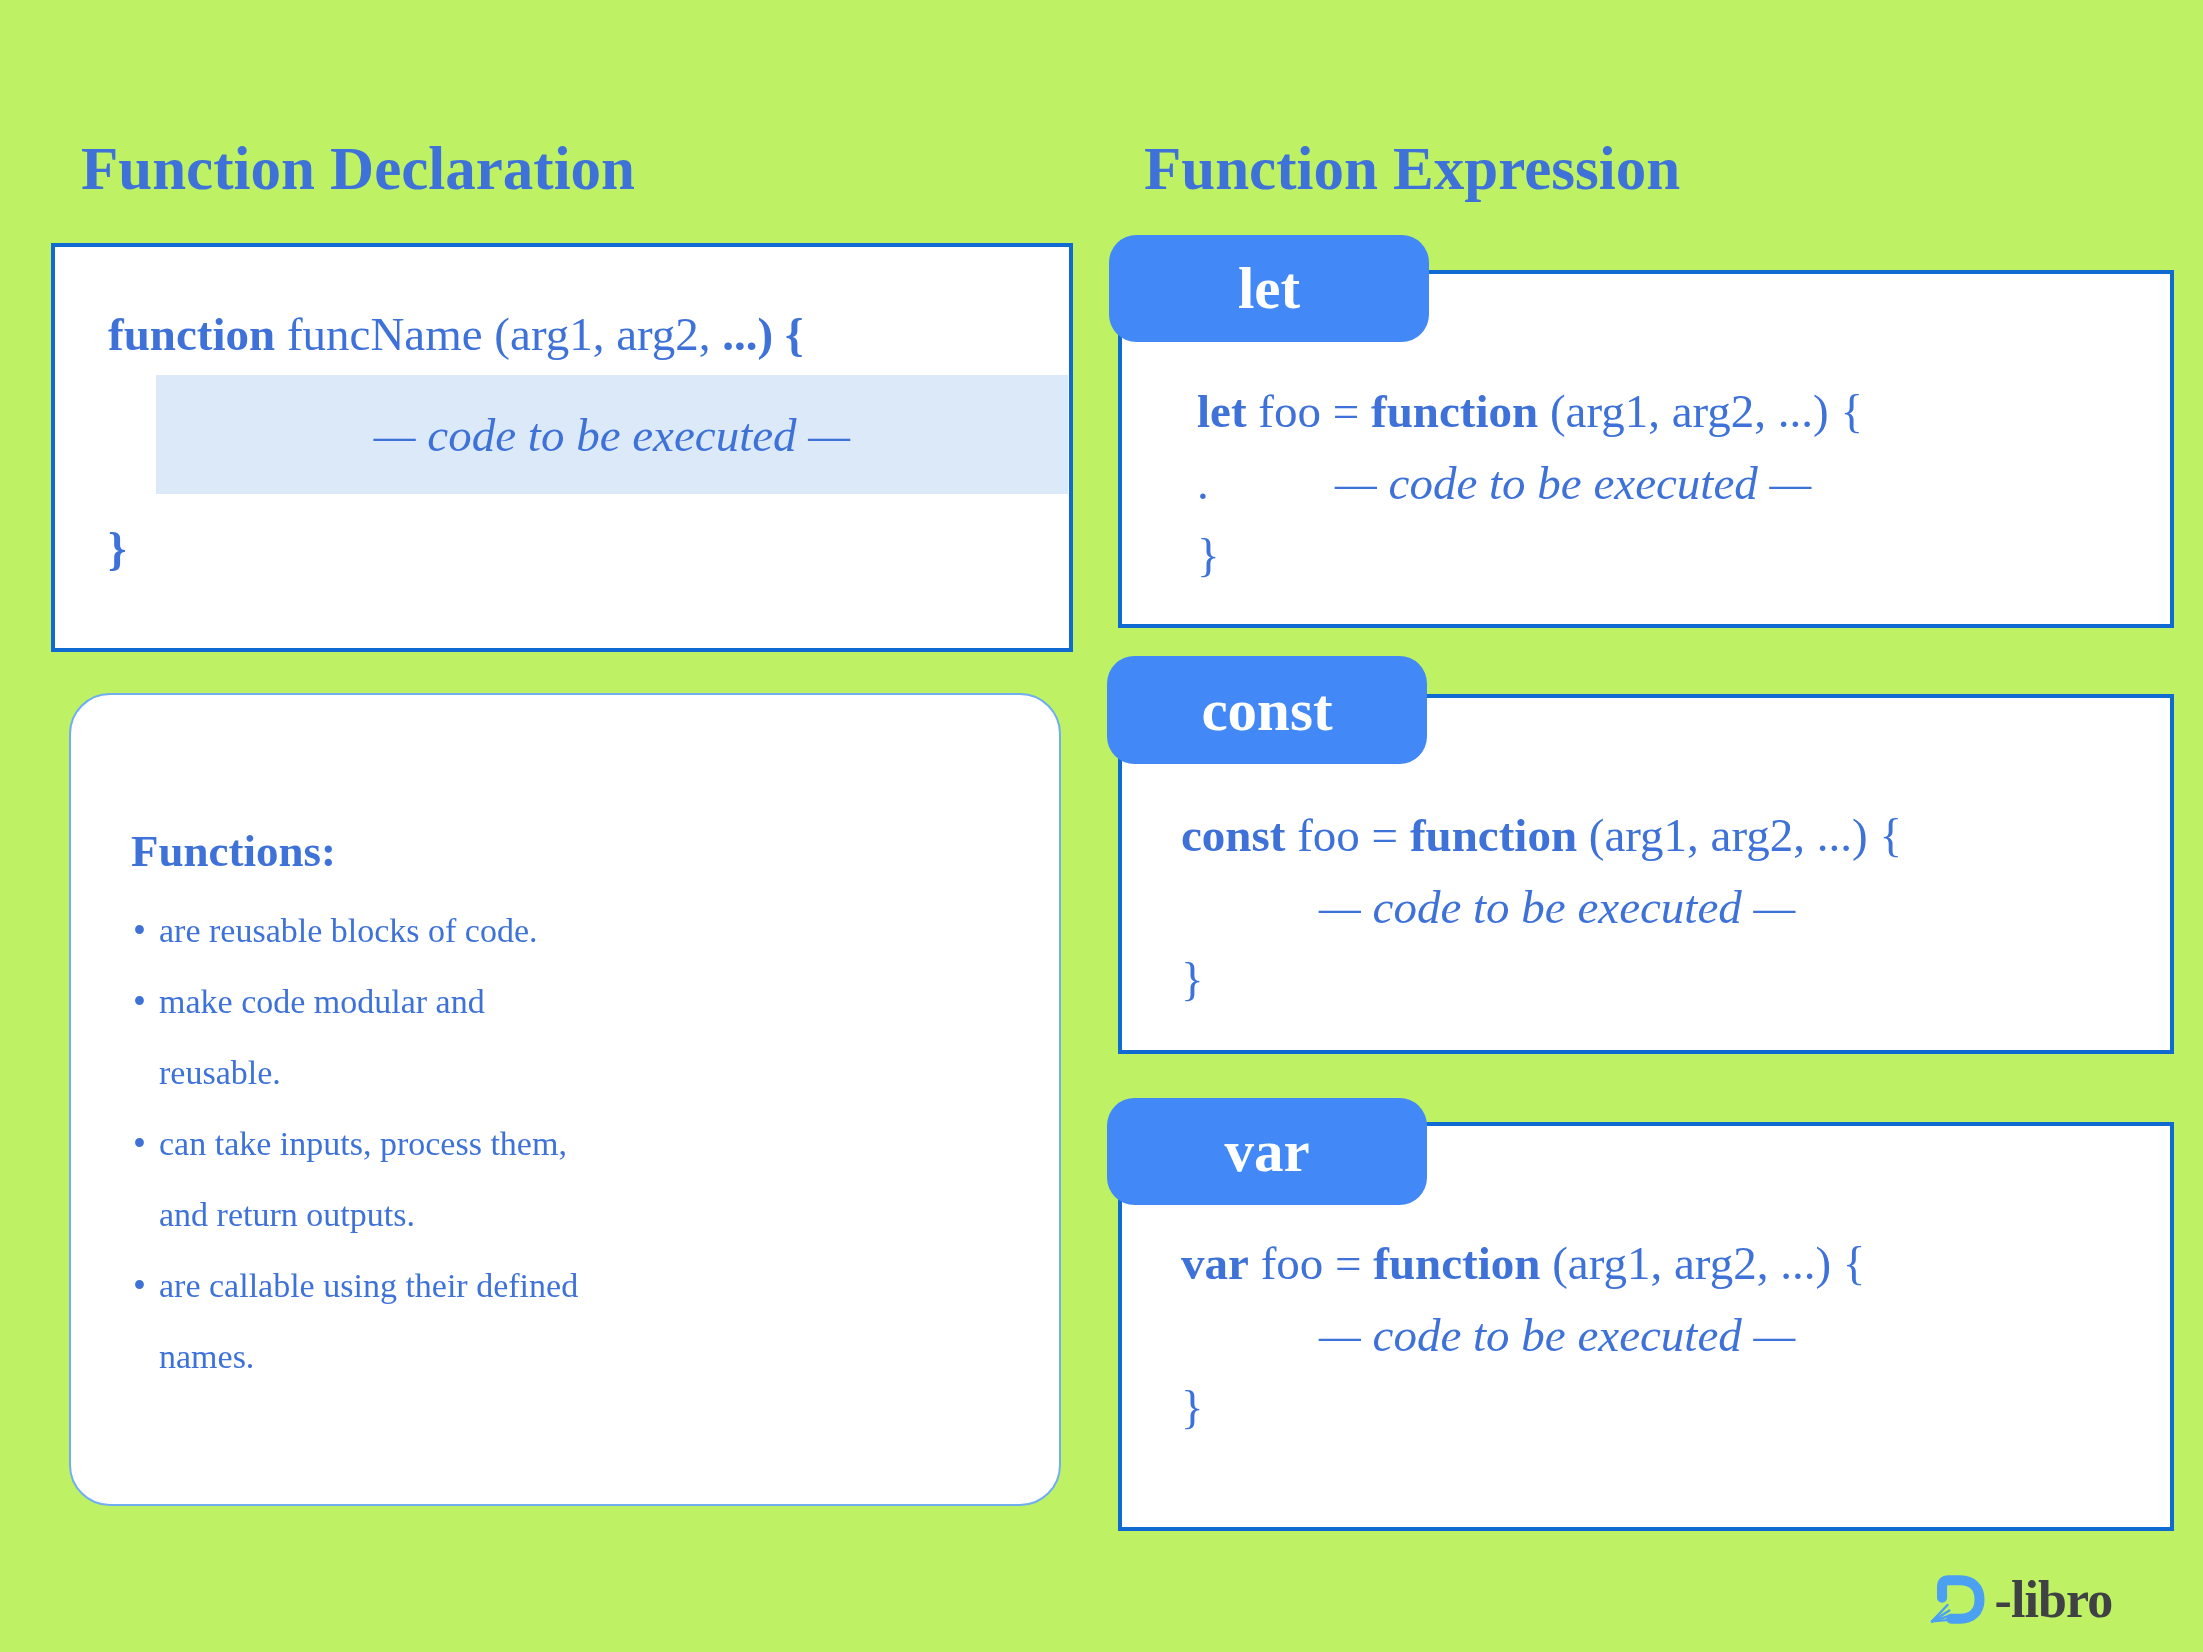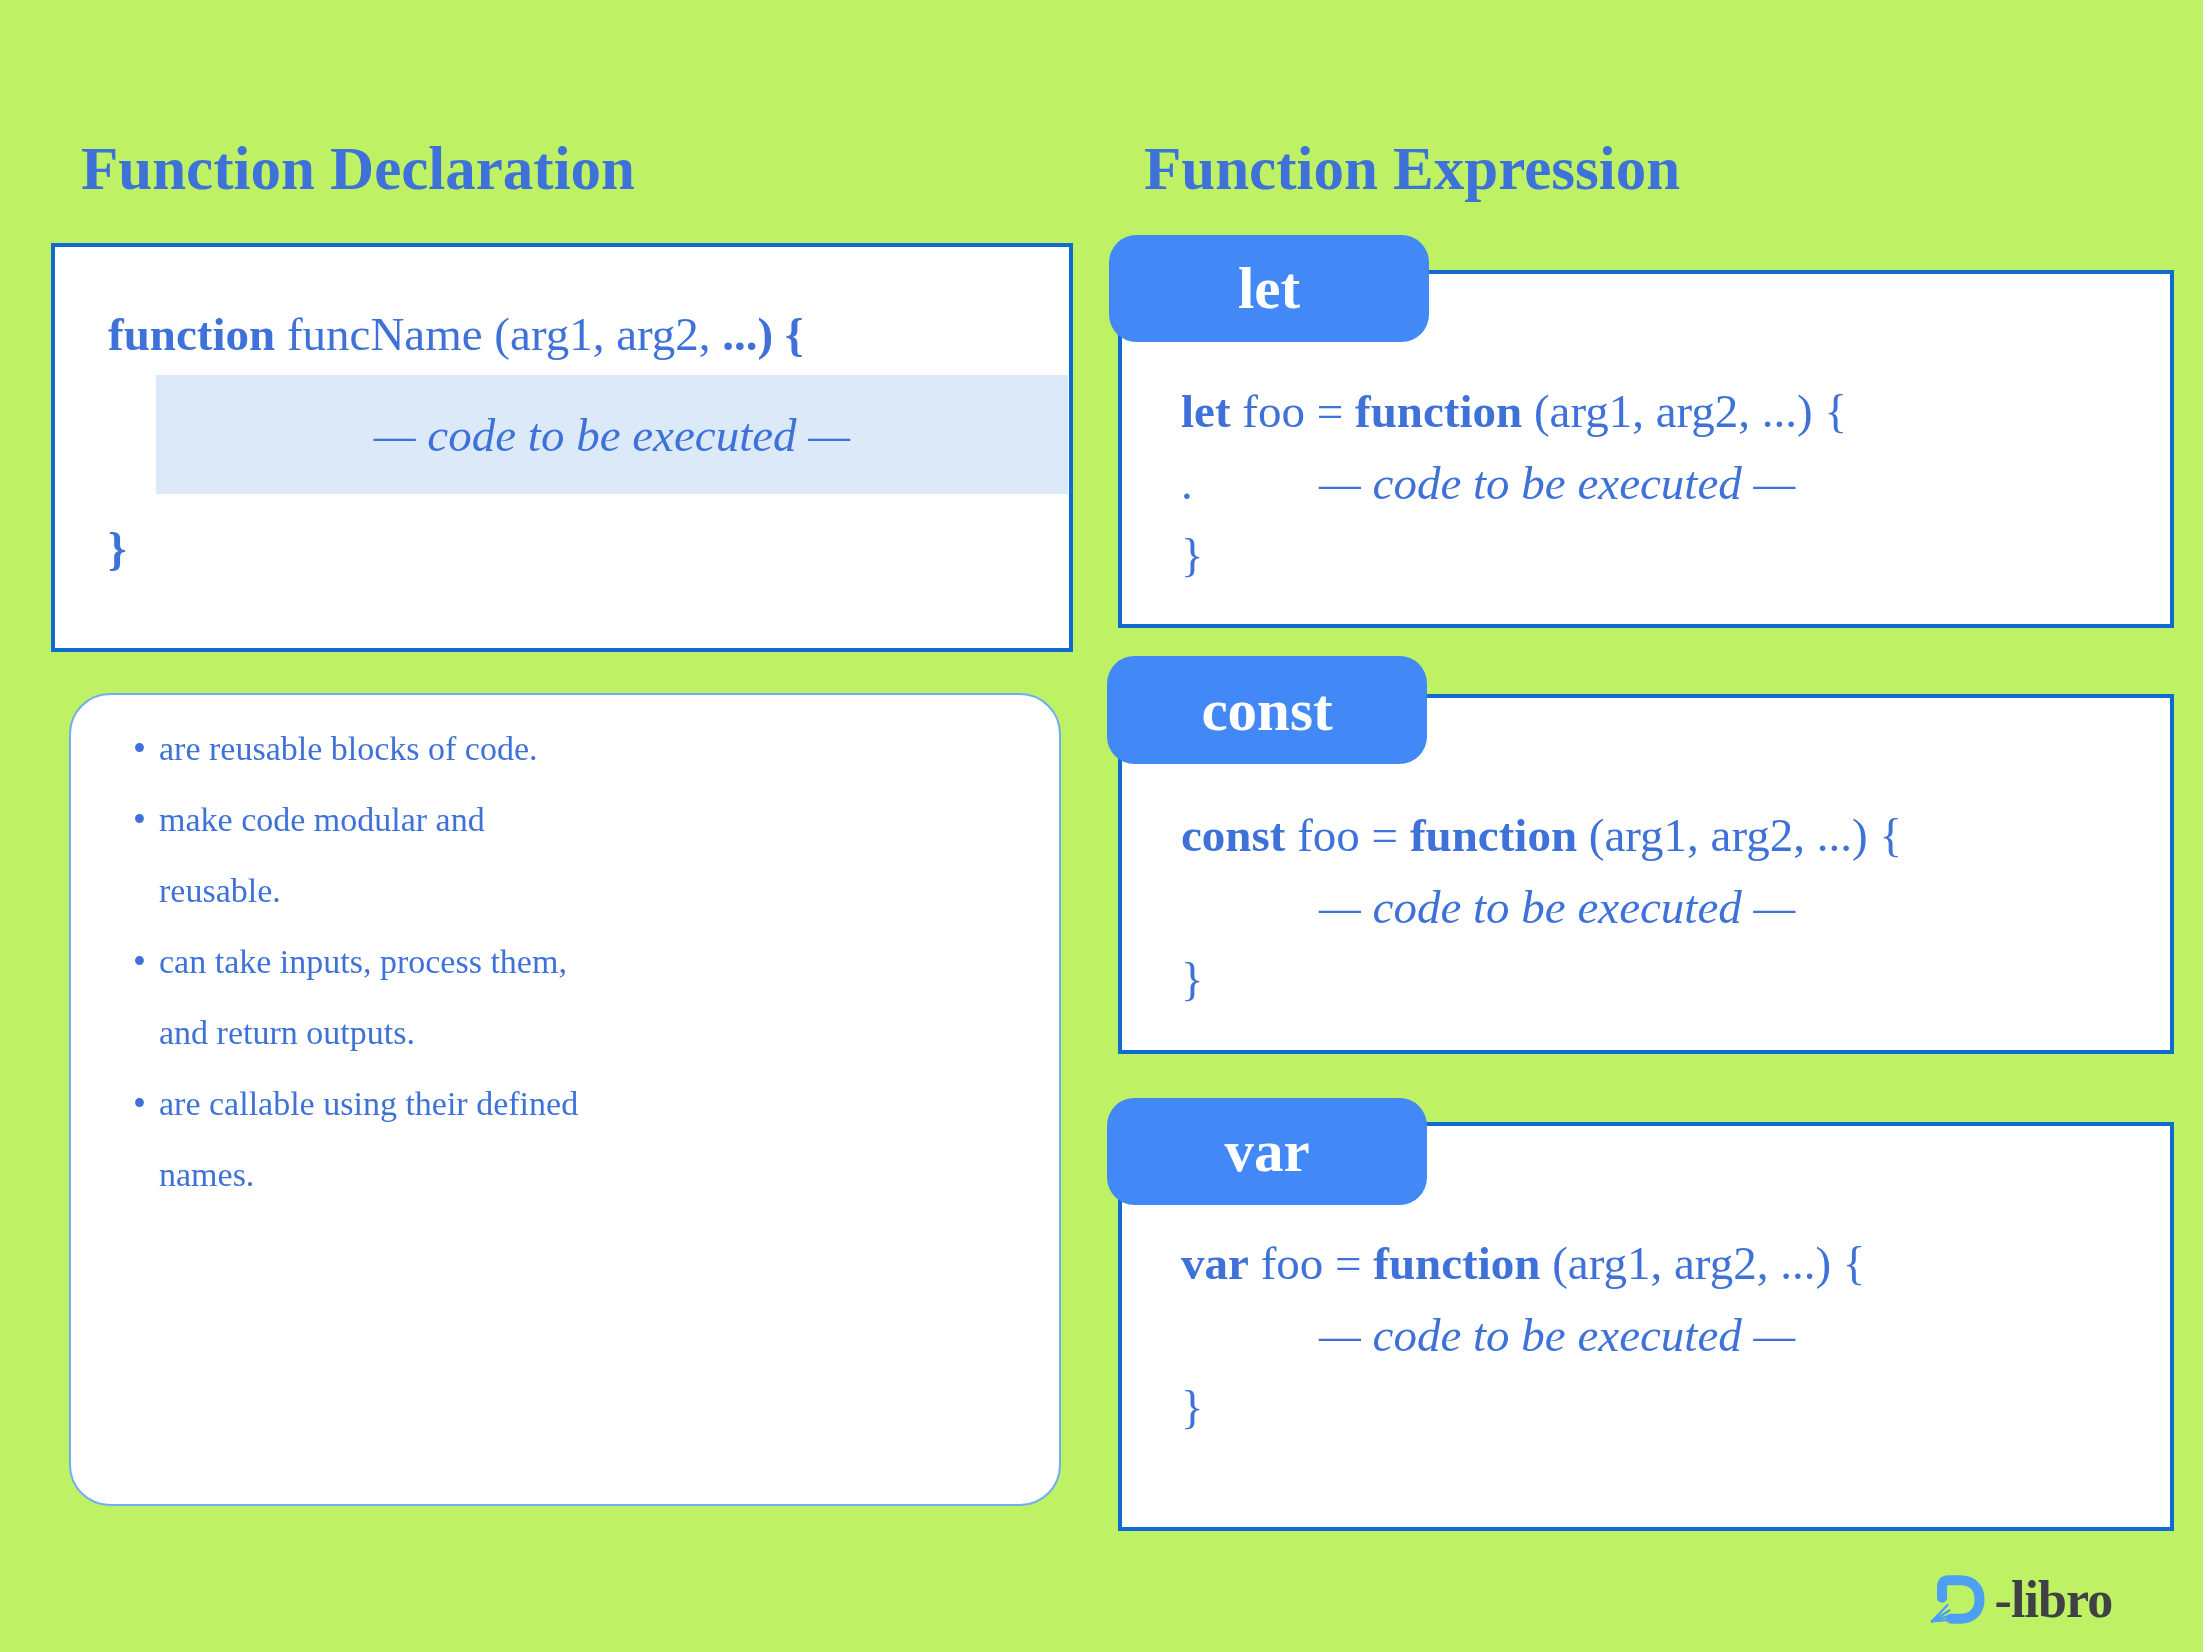--- a/index.html
+++ b/index.html
@@ -43,21 +43,21 @@
   .info-list li::before {
     content:"•"; position:absolute; left:62px; top:0;
     font-size:37px; line-height:71px; color:#3e72d8;
   }
 
   
   .expr-box {
     position:absolute; border:4.6px solid #0f6bd2; background:#ffffff; box-sizing:border-box;
     left:1118px; width:1056px;
   }
-  .expr-box.let   { top:270px;  height:358px; }
+  .expr-box.let   { top:270px;  height:358px;padding-left:16px; }
   .expr-box.const { top:694px;  height:360px; }
   .expr-box.var   { top:1122px; height:409px; }
 
   .expr-tab {
     position:absolute; width:320px; height:107px; background:#4289f7;
     border-radius:27.5px; color:#ffffff; font-size:59px; font-weight:700;
     display:flex; align-items:center; justify-content:center; z-index:2;
   }
   .expr-tab.let   { left:1109px; top:235px; }
   .expr-tab.const { left:1107px; top:656px; height:108px; }
@@ -89,20 +89,21 @@
     <div class="decl-code">
       <div class="code-line"><b>function</b><span> funcName (arg1, arg2, </span><b>...) {</b></div>
       <div class="hl-band">
         <span>— code to be executed —</span>
       </div>
       <div class="code-line decl-brace">}</div>
     </div>
   </div>
 
   <div class="info-box">
+    <div class="info-title">Functions:</div>
     <ul class="info-list">
       <li>are reusable blocks of code.</li>
       <li>make code modular and
 reusable.</li>
       <li>can take inputs, process them,
 and return outputs.</li>
       <li>are callable using their defined
 names.</li>
     </ul>
   </div>

